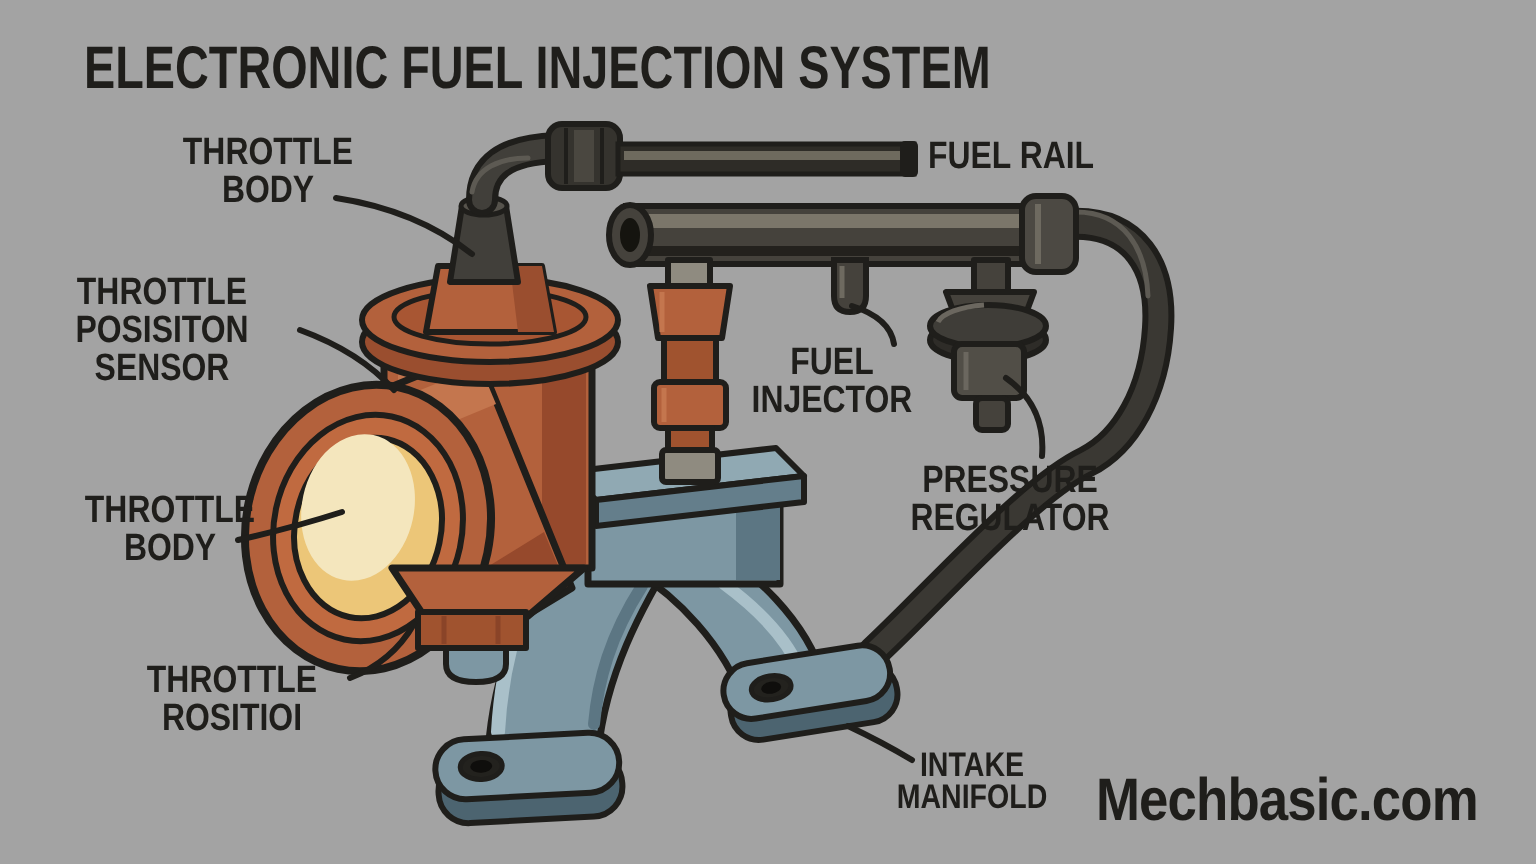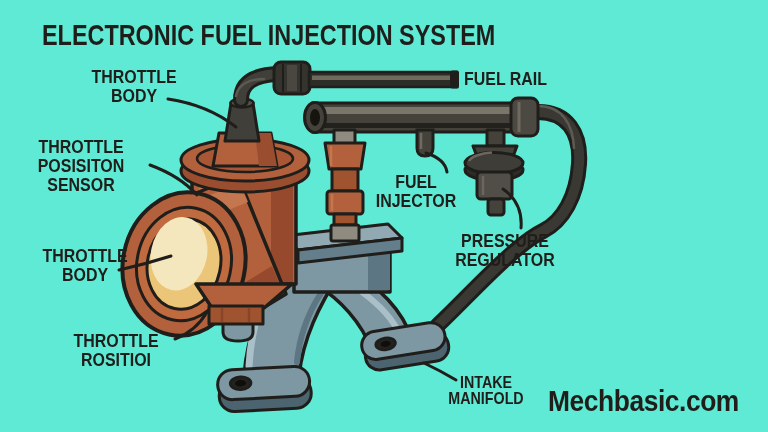--- a/index.html
+++ b/index.html
@@ -1,19 +1,19 @@
 <!DOCTYPE html>
 <html><head>
 <meta charset="utf-8">
 <style>
   html,body{margin:0;padding:0;}
   #stage{
     position:relative;
     width:768px;height:432px;
-    background:#5eead4;
+    background:#a3a3a3;
     overflow:hidden;
     font-family:"Liberation Sans", sans-serif;
     color:#1f1e1b;
   }
   #art{position:absolute;left:0;top:0;width:768px;height:432px;}
   .txt{position:absolute;font-weight:700;white-space:nowrap;}
   #title{
     left:42px;top:18px;font-size:30px;letter-spacing:0px;
     transform:scaleX(0.78);transform-origin:0 0;
   }

